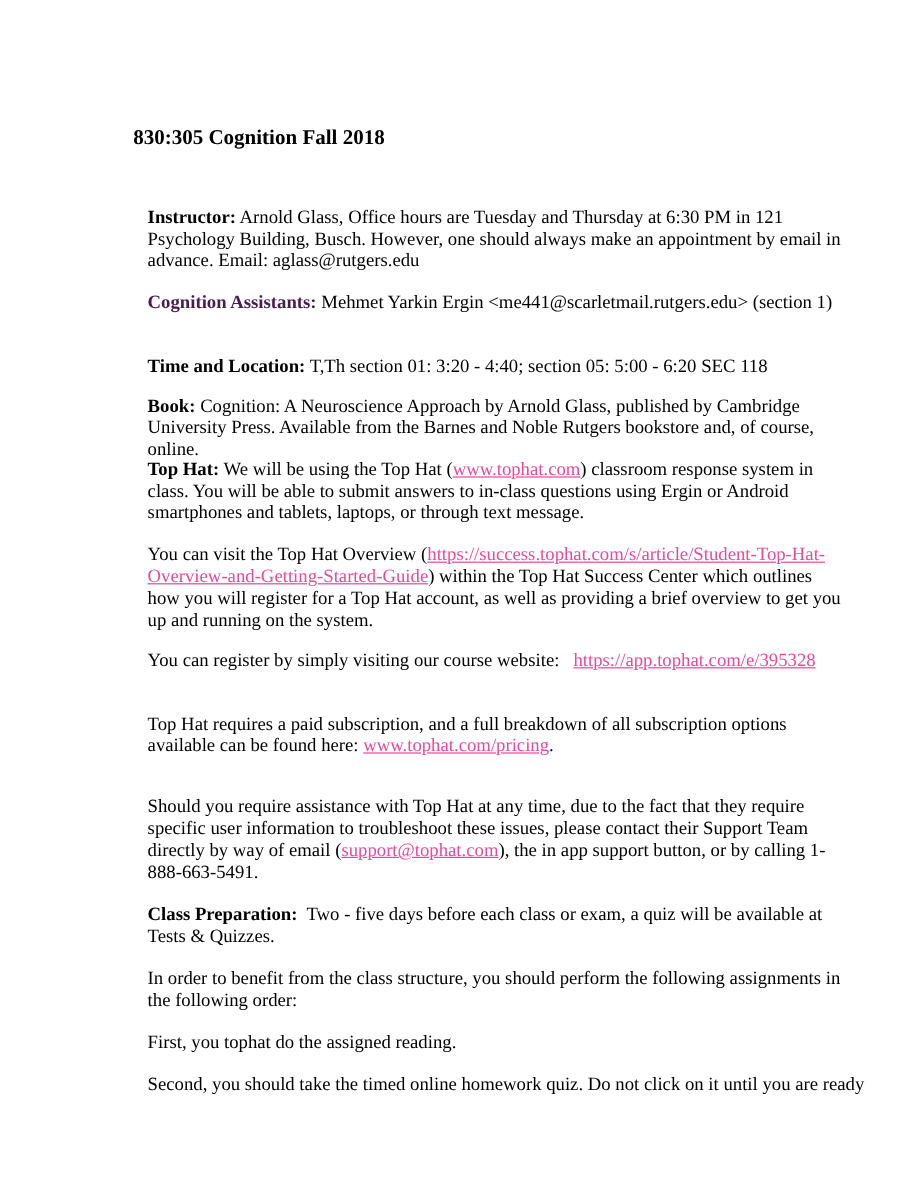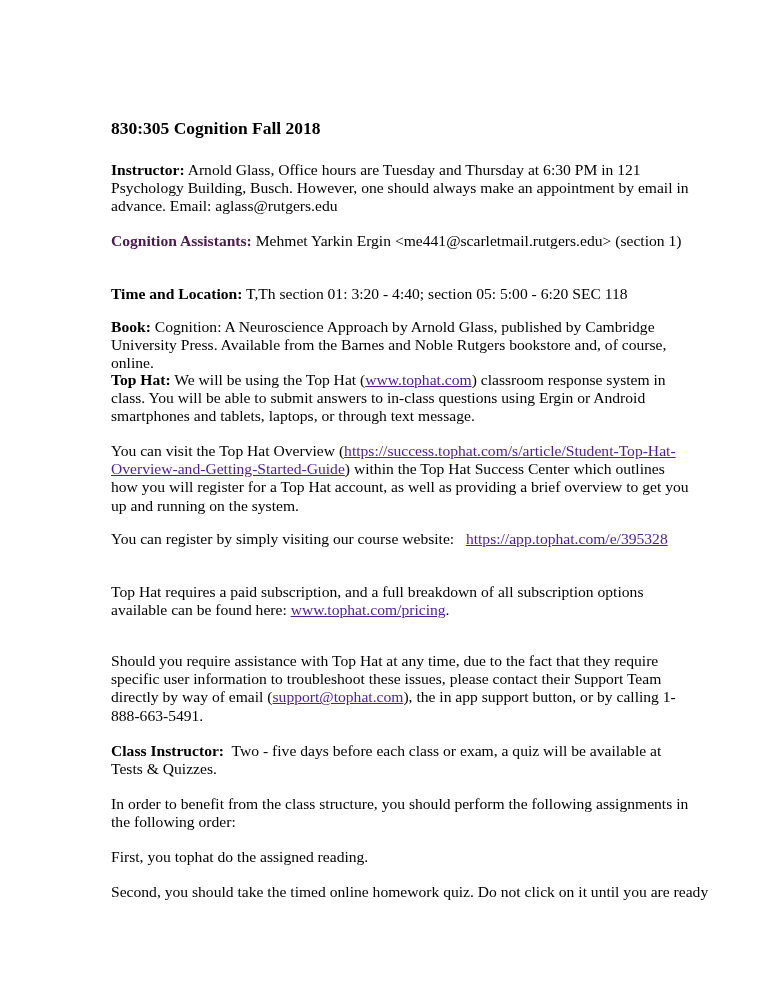--- a/index.html
+++ b/index.html
@@ -1,23 +1,23 @@
 <!DOCTYPE html>
 <html><head>
 <meta charset="utf-8">
 <style>
   html, body { margin: 0; padding: 0; background: #ffffff; }
   body { width: 768px; height: 994px; overflow: hidden; position: relative;
          font-family: "Liberation Serif", "DejaVu Serif", serif; color: #000; }
   .page { position: absolute; left: 111px; top: 0; width: 580px; }
-  .title { position: absolute; top: 118px; left: 0; font-weight: bold; font-size: 17.5px; white-space: nowrap; }
-  .p { position: absolute; left: 0; width: 582px; font-size: 15.6px; line-height: 18.2px; margin: 0; font-family: Liberation Serif, serif; }
+  .title { position: absolute; top: 104px; left: 0; font-weight: bold; font-size: 17.5px; white-space: nowrap; }
+  .p { position: absolute; left: 0; width: 582px; font-size: 15.6px; line-height: 18.2px; margin: 12px; font-family: Liberation Serif, serif; }
   b { font-weight: bold; }
   .ta-label { color: #4b1a4f; font-weight: bold; }
-  a { color: #4c1d95; text-decoration: underline; }
+  a { color: #ec4899; text-decoration: underline; }
   .nowrap { white-space: nowrap; }
 </style>
 </head>
 <body>
 
 <div class="page">
 
   <div class="title">830:305  Cognition Fall 2018</div>
 
   <p class="p" style="top:161px"><b>Instructor:</b><span>  Arnold Glass, Office hours are Tuesday and Thursday at 6:30 PM in 121 Psychology Building, Busch. However, one should always make an appointment by email in advance. Email: aglass@rutgers.edu</span></p>
@@ -31,21 +31,21 @@
   <p class="p" style="top:371px"><b>Top Hat:</b><span> We will be using the Top Hat (</span><a>www.tophat.com</a><span>) classroom response system in class. You will be able to submit answers to in-class questions using Ergin or Android smartphones and tablets, laptops, or through text message.</span></p>
 
   <p class="p" style="top:442px"><span>You can visit the Top Hat Overview (</span><a>https://success.tophat.com/s/article/Student-Top-Hat-Overview-and-Getting-Started-Guide</a><span>) within the Top Hat Success Center which outlines how you will register for a Top Hat account, as well as providing a brief overview to get you up and running on the system.</span></p>
 
   <p class="p" style="top:530px"><span class="nowrap" style="white-space:pre">You can register by simply visiting our course website:   </span><a>https://app.tophat.com/e/395328</a><br></p>
 
   <p class="p" style="top:583px"><span>Top Hat requires a paid subscription, and a full breakdown of all subscription options available can be found here: </span><a>www.tophat.com/pricing</a><span>.</span></p>
 
   <p class="p" style="top:652px"><span>Should you require assistance with Top Hat at any time, due to the fact that they require specific user information to troubleshoot these issues, please contact their Support Team directly by way of email (</span><a>support@tophat.com</a><span>), the in app support button, or by calling 1-888-663-5491.</span></p>
 
-  <p class="p" style="top:742px"><b>Class Instructor:</b><span style="white-space:pre-wrap">  Two - five days before each class or exam, a quiz will be available at Tests &amp; Quizzes.</span></p>
+  <p class="p" style="top:742px"><b>Class Preparation:</b><span style="white-space:pre-wrap">  Two - five days before each class or exam, a quiz will be available at Tests &amp; Quizzes.</span></p>
 
   <p class="p" style="top:795px">In order to benefit from the class structure, you should perform the following assignments in the following order:</p>
 
   <p class="p" style="top:848px">First, you tophat do the assigned reading.</p>
 
   <p class="p nowrap" style="top:883px">Second, you should take the timed online homework quiz. Do not click on it until you are ready</p>
 
 </div>
 
 </body></html>

